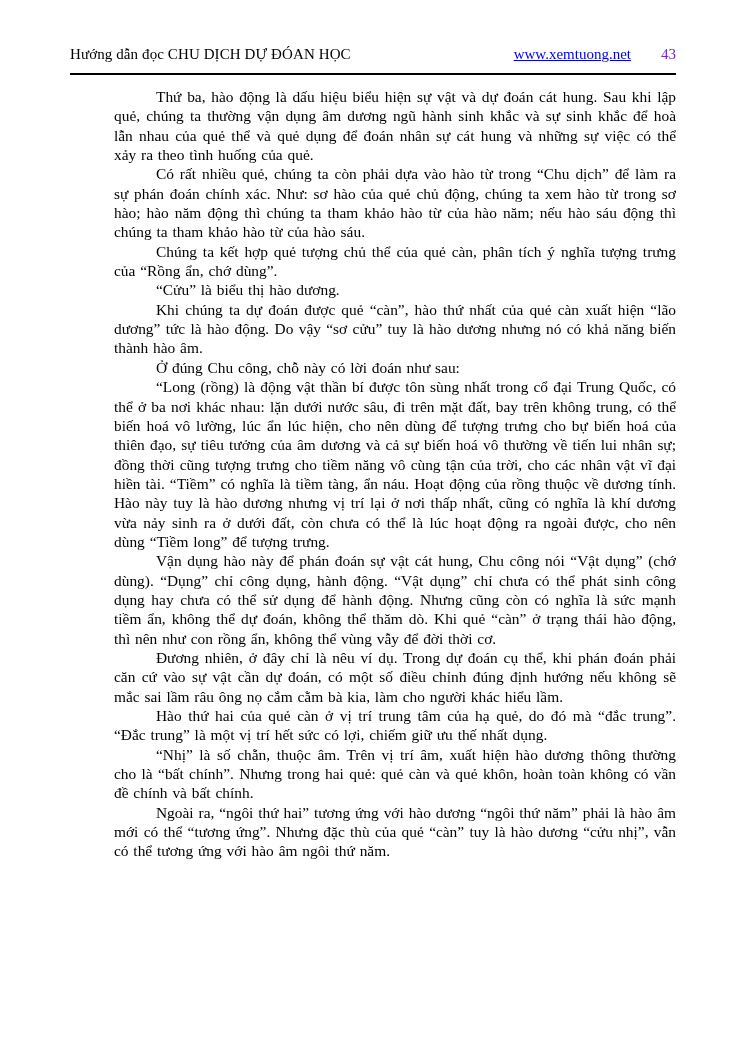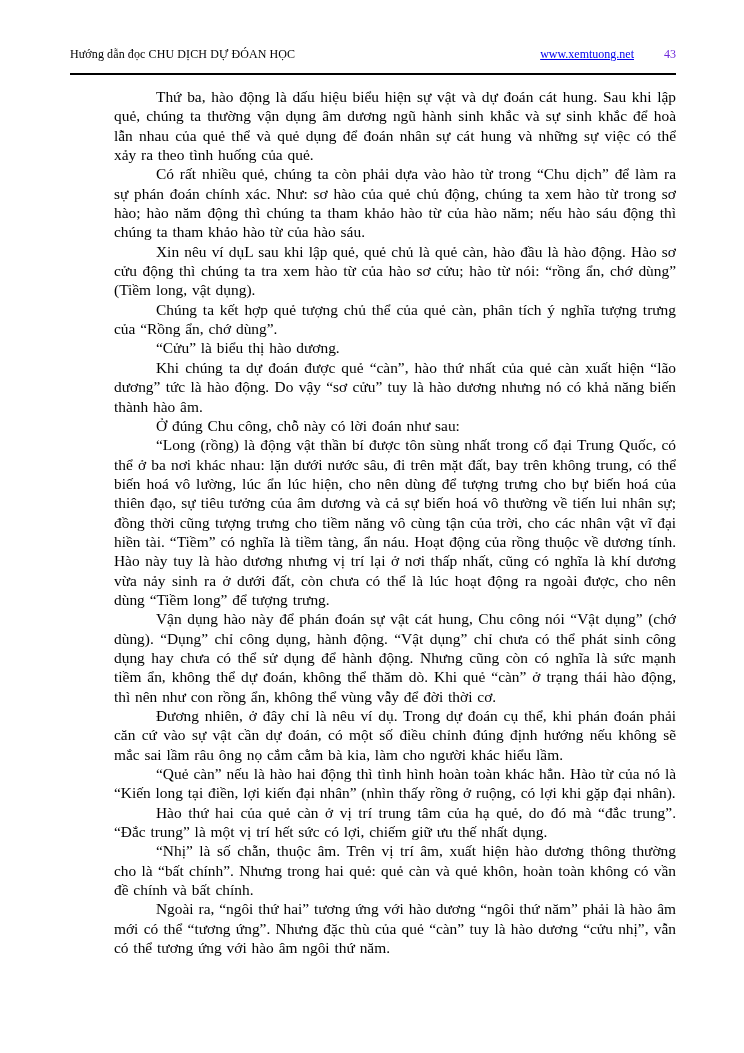--- a/index.html
+++ b/index.html
@@ -17,21 +17,21 @@
   .page {
     box-sizing: border-box;
     width: 744px;
     height: 1053px;
     padding: 44px 68px 0 70px;
   }
   header.page-header {
     display: flex;
     align-items: baseline;
     justify-content: space-between;
-    font-size: 12px;
+    font-size: 15px;
     line-height: 20px;
     white-space: nowrap;
   }
   .header-title {
     letter-spacing: 0.1px;
   }
   .header-right {
     display: flex;
     align-items: baseline;
     gap: 30px;
@@ -73,27 +73,25 @@
       <a class="website-link" href="#">www.xemtuong.net</a>
       <span class="page-number">43</span>
     </span>
   </header>
 
   <div class="header-rule"></div>
 
   <main class="body-text">
     <p>Thứ ba, hào động là dấu hiệu biểu hiện sự vật và dự đoán cát hung. Sau khi lập quẻ, chúng ta thường vận dụng âm dương ngũ hành sinh khắc và sự sinh khắc để hoà lẫn nhau của quẻ thể và quẻ dụng để đoán nhân sự cát hung và những sự việc có thể xảy ra theo tình huống của quẻ.</p>
     <p>Có rất nhiều quẻ, chúng ta còn phải dựa vào hào từ trong “Chu dịch” để làm ra sự phán đoán chính xác. Như: sơ hào của quẻ chủ động, chúng ta xem hào từ trong sơ hào; hào năm động thì chúng ta tham khảo hào từ của hào năm; nếu hào sáu động thì chúng ta tham khảo hào từ của hào sáu.</p>
-    <p>Xin nêu ví dụL sau khi lập quẻ, quẻ chủ là quẻ càn, hào đầu là hào động. Hào sơ cửu động thì chúng ta tra xem hào từ của hào sơ cửu; hào từ nói: “rồng ẩn, chớ dùng” (Tiềm long, vật dụng).</p>
     <p>Chúng ta kết hợp quẻ tượng chủ thể của quẻ càn, phân tích ý nghĩa tượng trưng của “Rồng ẩn, chớ dùng”.</p>
     <p>“Cửu” là biểu thị hào dương.</p>
     <p>Khi chúng ta dự đoán được quẻ “càn”, hào thứ nhất của quẻ càn xuất hiện “lão dương” tức là hào động. Do vậy “sơ cửu” tuy là hào dương nhưng nó có khả năng biến thành hào âm.</p>
     <p>Ở đúng Chu công, chỗ này có lời đoán như sau:</p>
     <p>“Long (rồng) là động vật thần bí được tôn sùng nhất trong cổ đại Trung Quốc, có thể ở ba nơi khác nhau: lặn dưới nước sâu, đi trên mặt đất, bay trên không trung, có thể biến hoá vô lường, lúc ẩn lúc hiện, cho nên dùng để tượng trưng cho bự biến hoá của thiên đạo, sự tiêu tưởng của âm dương và cả sự biến hoá vô thường về tiến lui nhân sự; đồng thời cũng tượng trưng cho tiềm năng vô cùng tận của trời, cho các nhân vật vĩ đại hiền tài. “Tiềm” có nghĩa là tiềm tàng, ẩn náu. Hoạt động của rồng thuộc về dương tính. Hào này tuy là hào dương nhưng vị trí lại ở nơi thấp nhất, cũng có nghĩa là khí dương vừa nảy sinh ra ở dưới đất, còn chưa có thể là lúc hoạt động ra ngoài được, cho nên dùng “Tiềm long” để tượng trưng.</p>
     <p>Vận dụng hào này để phán đoán sự vật cát hung, Chu công nói “Vật dụng” (chớ dùng). “Dụng” chỉ công dụng, hành động. “Vật dụng” chỉ chưa có thể phát sinh công dụng hay chưa có thể sử dụng để hành động. Nhưng cũng còn có nghĩa là sức mạnh tiềm ẩn, không thể dự đoán, không thể thăm dò. Khi quẻ “càn” ở trạng thái hào động, thì nên như con rồng ẩn, không thể vùng vẫy để đời thời cơ.</p>
     <p>Đương nhiên, ở đây chỉ là nêu ví dụ. Trong dự đoán cụ thể, khi phán đoán phải căn cứ vào sự vật cần dự đoán, có một số điều chỉnh đúng định hướng nếu không sẽ mắc sai lầm râu ông nọ cắm cằm bà kia, làm cho người khác hiểu lầm.</p>
-    <p>“Quẻ càn” nếu là hào hai động thì tình hình hoàn toàn khác hẳn. Hào từ của nó là “Kiến long tại điền, lợi kiến đại nhân” (nhìn thấy rồng ở ruộng, có lợi khi gặp đại nhân).</p>
     <p>Hào thứ hai của quẻ càn ở vị trí trung tâm của hạ quẻ, do đó mà “đắc trung”. “Đắc trung” là một vị trí hết sức có lợi, chiếm giữ ưu thế nhất dụng.</p>
     <p>“Nhị” là số chẵn, thuộc âm. Trên vị trí âm, xuất hiện hào dương thông thường cho là “bất chính”. Nhưng trong hai quẻ: quẻ càn và quẻ khôn, hoàn toàn không có vần đề chính và bất chính.</p>
     <p>Ngoài ra, “ngôi thứ hai” tương ứng với hào dương “ngôi thứ năm” phải là hào âm mới có thể “tương ứng”. Nhưng đặc thù của quẻ “càn” tuy là hào dương “cửu nhị”, vẫn có thể tương ứng với hào âm ngôi thứ năm.</p>
   </main>
 
 </div>
 
 </body></html>

